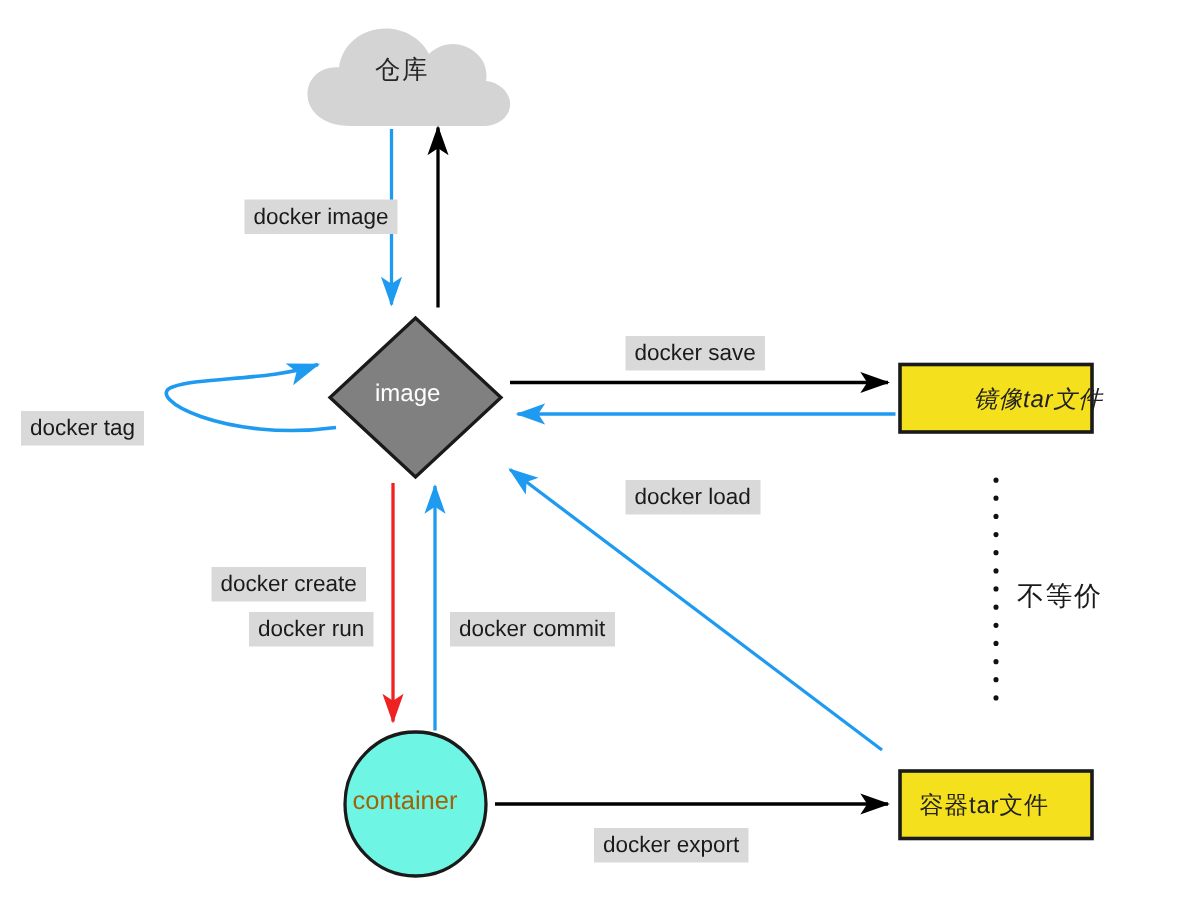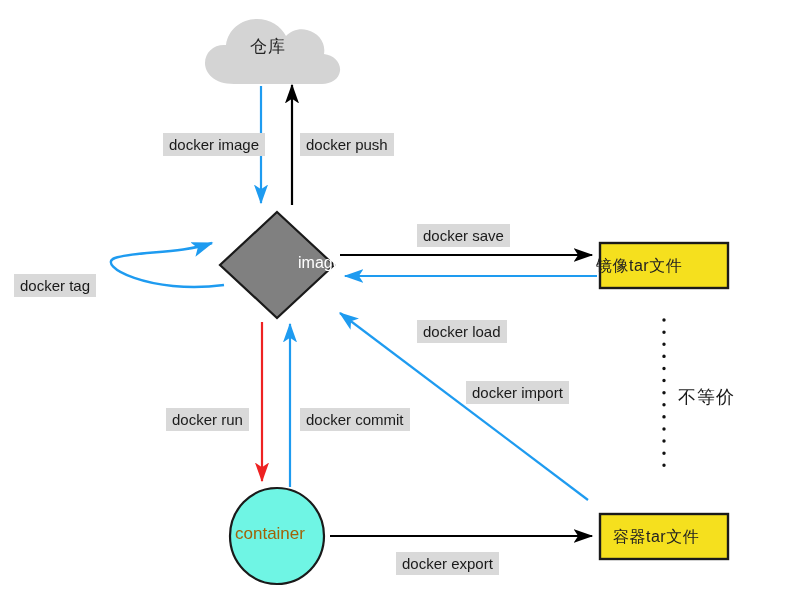--- a/index.html
+++ b/index.html
@@ -39,21 +39,20 @@
     white-space: nowrap;
   }
   .cloud-text {
     font-size: 17px;
     color: #262626;
     letter-spacing: 1px;
   }
   .diamond-text {
     font-size: 16px;
     color: #ffffff;
-    margin-left: 48px;
   }
   .circle-text {
     font-size: 17px;
     color: #a16207;
   }
   .tarbox-text {
     font-size: 16px;
     color: #222222;
     letter-spacing: 0.5px;
   }
@@ -132,38 +131,37 @@
 
     <line x1="664" y1="320" x2="664" y2="470" stroke="#111111" stroke-width="3.4" stroke-linecap="round" stroke-dasharray="0.1 12"></line>
   </svg>
 
   <div class="node-label cloud-text" style="left:250px; top:35px;">仓库</div>
 
   <div class="node-label diamond-text" style="left:250px; top:254px;">image</div>
 
   <div class="node-label circle-text" style="left:235px; top:524px;">container</div>
 
-  <div class="node-label tarbox-text" style="left:596px; top:256px;">镜像tar文件</div>
+  <div class="node-label tarbox-text" style="left:649px; top:256px;font-style:italic;">镜像tar文件</div>
 
   <div class="node-label tarbox-text" style="left:613px; top:527px;">容器tar文件</div>
 
   <div class="edge-label" style="left:163px; top:133px;">docker image</div>
 
-  <div class="edge-label" style="left:300px; top:133px;">docker push</div>
 
   <div class="edge-label" style="left:14px; top:254px;margin-top:20px;">docker tag</div>
 
   <div class="edge-label" style="left:417px; top:224px;">docker save</div>
 
   <div class="edge-label" style="left:417px; top:284px;margin-top:36px;">docker load</div>
 
+  <div class="edge-label" style="left:141px; top:378px;">docker create</div>
 
   <div class="edge-label" style="left:166px; top:408px;">docker run</div>
 
   <div class="edge-label" style="left:300px; top:408px;">docker commit</div>
 
-  <div class="edge-label" style="left:466px; top:381px;">docker import</div>
 
   <div class="edge-label" style="left:396px; top:552px;">docker export</div>
 
   <div class="node-label note-text" style="left:678px; top:385px;">不等价</div>
 
 </div>
 
 </body></html>

